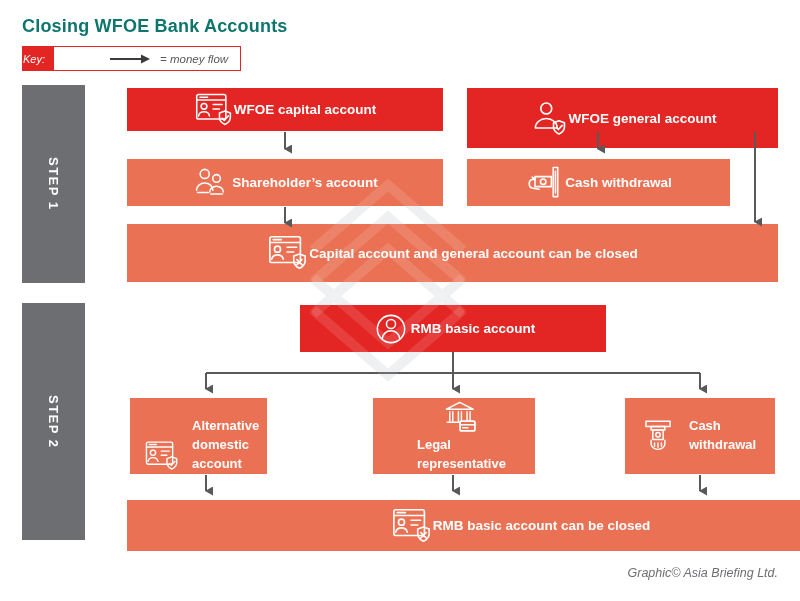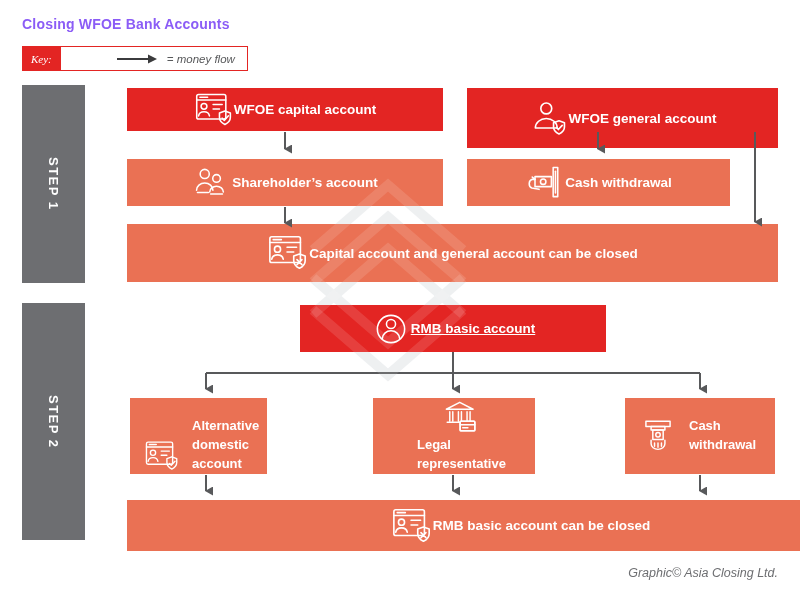--- a/index.html
+++ b/index.html
@@ -2,30 +2,30 @@
 <html><head>
 <meta charset="utf-8">
 <style>
   html,body{margin:0;padding:0;background:#fff;}
   #canvas{
     position:relative;width:800px;height:601px;background:#ffffff;overflow:hidden;
     font-family:"Liberation Sans","DejaVu Sans",sans-serif;
   }
   
   .page-title{
-    position:absolute;left:22px;top:16px;font-size:14px;font-weight:bold;
-    color:#8b5cf6;letter-spacing:.2px;
+    position:absolute;left:22px;top:16px;font-size:18px;font-weight:bold;
+    color:#0f766e;letter-spacing:.2px;
   }
   .key{
     position:absolute;left:22px;top:46px;height:23px;display:flex;align-items:stretch;
     border:1px solid #e32523;background:#fff;
   }
   .key-label{
     background:#e32523;color:#fff;font-style:italic;font-size:11px;
-    display:flex;align-items:center;padding:0 9px 0 8px;font-family:Liberation Serif, serif;
+    display:flex;align-items:center;padding:0 9px 0 0;
   }
   .key-body{display:flex;align-items:center;gap:9px;padding:0 12px 0 11px;margin-left:44px;}
   .key-meaning{font-style:italic;font-size:11.5px;color:#58595b;}
   
   .step-bar{
     position:absolute;left:22px;width:63px;background:#6d6e71;
     display:flex;align-items:center;justify-content:center;
   }
   .step-bar span{
     color:#fff;font-weight:bold;font-size:13px;letter-spacing:1.5px;
@@ -42,21 +42,21 @@
   .node.orange{background:#ea7154;}
   .node .ic{flex:0 0 auto;display:flex;align-items:center;}
   .node .lbl{white-space:nowrap;}
   .node .ic svg{display:block;}
   .hgap{}
   #n-capital {left:127px;top:88px; width:316px;height:43px;}
   #n-general {left:467px;top:88px; width:311px;height:60px;}
   #n-share   {left:127px;top:159px;width:316px;height:47px;}
   #n-cash1   {left:467px;top:159px;width:263px;height:47px;}
   #n-wide1   {left:127px;top:224px;width:651px;height:58px;justify-content:center;}
-  #n-rmb     {left:300px;top:305px;width:306px;height:47px;text-decoration:underline;}
+  #n-rmb     {left:300px;top:305px;width:306px;height:47px;}
   #n-alt     {left:130px;top:398px;width:137px;height:76px;align-items:flex-end;}
   #n-legal   {left:373px;top:398px;width:162px;height:76px;flex-direction:column;}
   #n-cash2   {left:625px;top:398px;width:150px;height:76px;}
   #n-wide2   {left:127px;top:500px;width:787px;height:51px;}
   .node.col3{justify-content:flex-start;padding-left:14px;box-sizing:border-box;}
   .node.col3 .lbl{white-space:normal;line-height:1.45;font-size:13px;}
   .node.col3 .hgap{margin-left:12px;}
   
   .overlay{position:absolute;left:0;top:0;pointer-events:none;}
   #wm-under{z-index:1;}
@@ -287,15 +287,15 @@
   <svg id="wm-over" class="overlay" width="800" height="601">
     <g stroke="#ffffff" stroke-opacity="0.12" stroke-width="10" fill="none">
       <path d="M313,250 L388,185 L463,250"></path>
       <path d="M313,282 L388,217 L463,282"></path>
       <path d="M313,314 L388,249 L463,314"></path>
       <path d="M313,310 L388,375 L463,310"></path>
       <path d="M313,278 L388,343 L463,278"></path>
     </g>
   </svg>
 
-  <div class="credit">Graphic© Asia Closing Ltd.</div>
+  <div class="credit">Graphic© Asia Briefing Ltd.</div>
 
 </div>
 
 </body></html>

